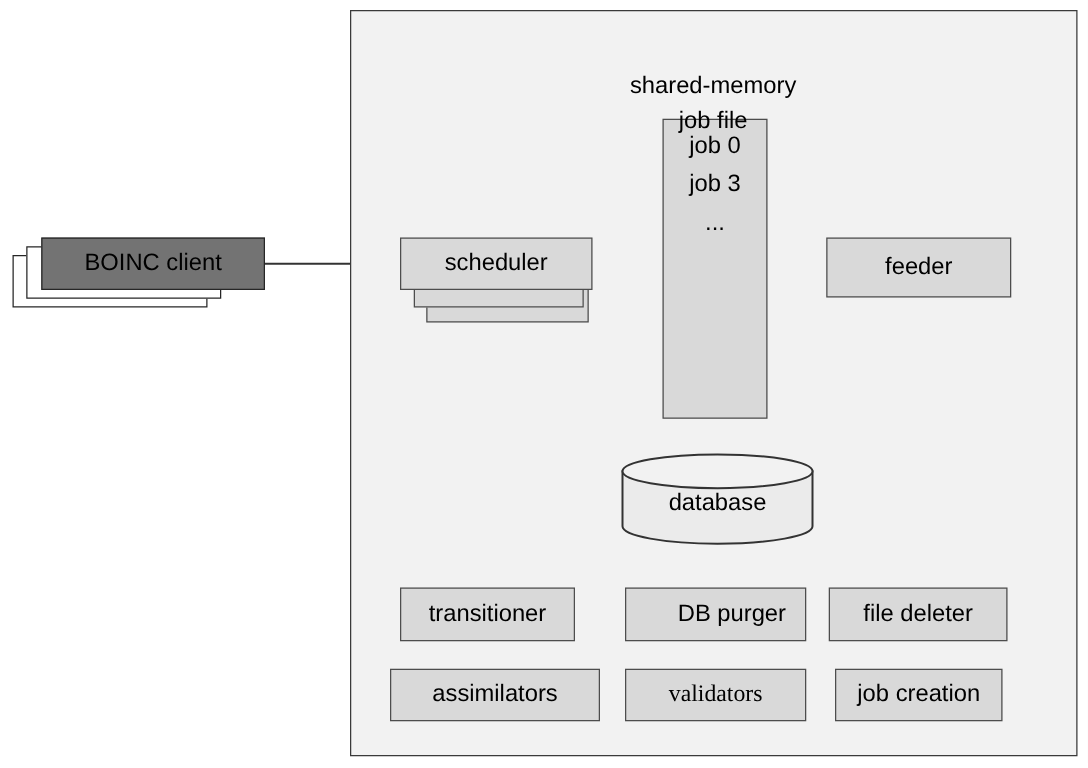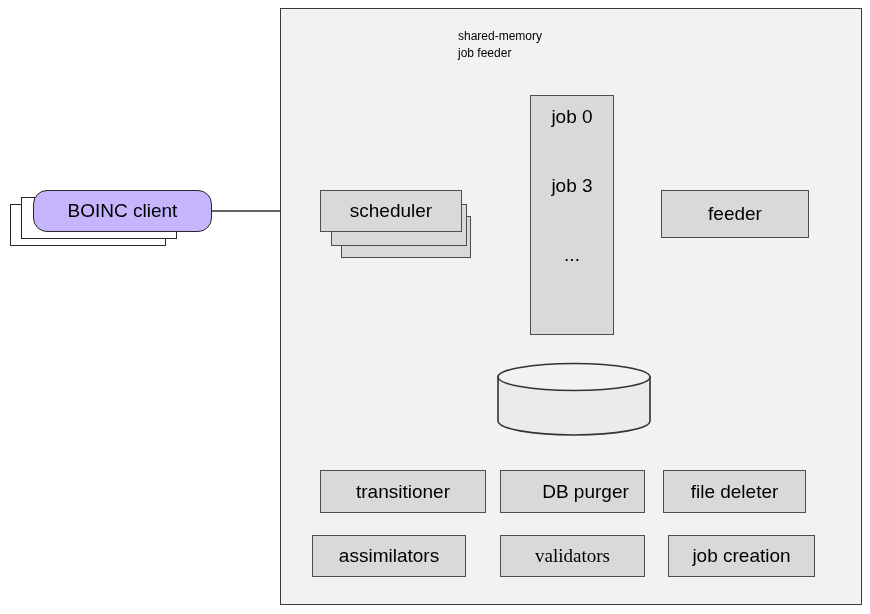--- a/index.html
+++ b/index.html
@@ -32,23 +32,22 @@
     justify-content: center;
     border: 1px solid #4d4d4d;
     background: #d9d9d9;
     color: #000000;
     font-size: 19px;
     line-height: 1.15;
     white-space: nowrap;
     z-index: 5;
   }
   .node.white {
-    background: #c4b5fd;
+    background: #737373;
     border-color: #262626;
-    border-radius: 14px;
   }
   .ghost {
     position: absolute;
     box-sizing: border-box;
     border: 1px solid #4d4d4d;
     background: #d9d9d9;
     z-index: 3;
   }
   .ghost.white {
     background: #ffffff;
@@ -57,39 +56,39 @@
   .panel {
     position: absolute;
     box-sizing: border-box;
     border: 1px solid #3a3a3a;
     background: #f2f2f2;
     z-index: 1;
   }
   .plain-label {
     position: absolute;
     color: #000000;
-    font-size: 12px;
+    font-size: 19px;
     line-height: 1.45;
-    text-align: left;
+    text-align: center;
     white-space: nowrap;
     z-index: 6;
+    margin-top: 27px;
   }
   .cache-box {
     position: absolute;
     box-sizing: border-box;
     border: 1px solid #4d4d4d;
     background: #d9d9d9;
     z-index: 5;
     display: flex;
     flex-direction: column;
     align-items: center;
     padding-top: 10px;
     font-size: 19px;
     color: #000;
-    gap: 38px;
   }
   .cache-box .row {
     margin-bottom: 9px;
   }
   .cyl {
     position: absolute;
     z-index: 5;
   }
   .cyl-label {
     position: absolute;
@@ -133,63 +132,66 @@
       <line x1="775" y1="470" x2="580" y2="432" marker-end="url(#ah)"></line>
 
       <line x1="393" y1="513" x2="358" y2="535"></line>
       <line x1="572" y1="513" x2="572" y2="535"></line>
       <line x1="722" y1="513" x2="760" y2="535"></line>
     </g>
   </svg>
 
   <div class="plain-label" style="left:458px; top:28px; width:225px;">
     <div>shared-memory</div>
-    <div>job feeder</div>
+    <div>job file</div>
   </div>
 
   <div class="cache-box" style="left:530px; top:95px; width:84px; height:240px;">
     <div class="row">job 0</div>
     <div class="row">job 3</div>
     <div class="row">...</div>
   </div>
 
   <div class="ghost white" style="left:10px; top:204px; width:156px; height:42px;"></div>
   <div class="ghost white" style="left:21px; top:197px; width:156px; height:42px;"></div>
   <div class="node white" style="left:33px; top:190px; width:179px; height:42px;">
     <span>BOINC client</span>
   </div>
 
   <div class="ghost" style="left:341px; top:216px; width:130px; height:42px;"></div>
   <div class="ghost" style="left:331px; top:204px; width:136px; height:42px;"></div>
-  <div class="node" style="left:320px; top:190px; width:142px; height:42px;">
+  <div class="node" style="left:320px; top:190px; width:154px; height:42px;">
     <span>scheduler</span>
   </div>
 
   <div class="node" style="left:661px; top:190px; width:148px; height:48px;">
     <span>feeder</span>
   </div>
 
   <svg class="cyl" style="left:496px; top:362px; width:156px; height:74px;" viewBox="0 0 156 74" xmlns="http://www.w3.org/2000/svg">
     <path d="M2,15 L2,59 A76,14 0 0 0 154,59 L154,15 Z" fill="#ebebeb" stroke="#333333" stroke-width="1.6"></path>
     <ellipse cx="78" cy="15" rx="76" ry="13.5" fill="#f2f2f2" stroke="#333333" stroke-width="1.6"></ellipse>
   </svg>
+  <div class="cyl-label" style="left:496px; top:392px; width:156px;">
+    <span>database</span>
+  </div>
 
-  <div class="node" style="left:320px; top:470px; width:166px; height:43px;">
+  <div class="node" style="left:320px; top:470px; width:140px; height:43px;">
     <span>transitioner</span>
   </div>
   <div class="node" style="left:500px; top:470px; width:145px; height:43px;padding-left:26px;">
     <span>DB purger</span>
   </div>
   <div class="node" style="left:663px; top:470px; width:143px; height:43px;">
     <span>file deleter</span>
   </div>
 
-  <div class="node" style="left:312px; top:535px; width:154px; height:42px;">
+  <div class="node" style="left:312px; top:535px; width:168px; height:42px;">
     <span>assimilators</span>
   </div>
   <div class="node" style="left:500px; top:535px; width:145px; height:42px;font-family:Liberation Serif, serif;">
     <span>validators</span>
   </div>
-  <div class="node" style="left:668px; top:535px; width:147px; height:42px;">
+  <div class="node" style="left:668px; top:535px; width:134px; height:42px;">
     <span>job creation</span>
   </div>
 
 </div>
 
 </body></html>

